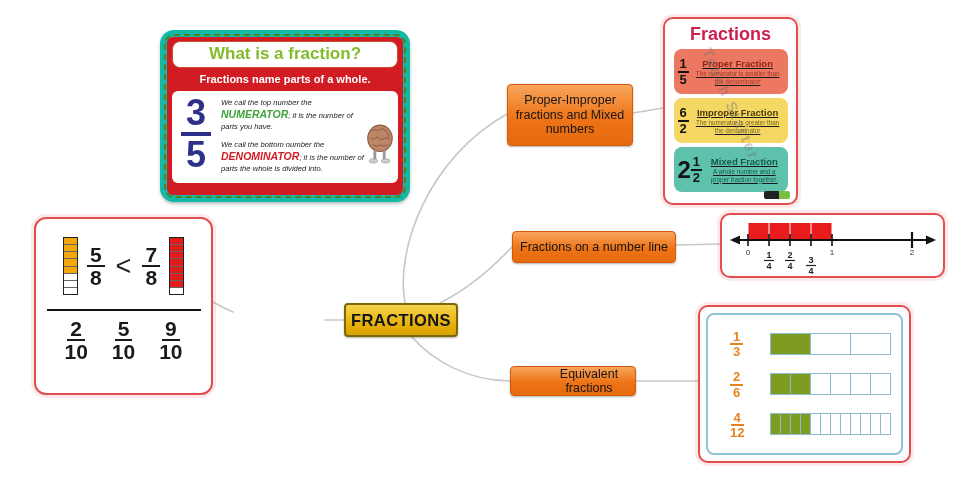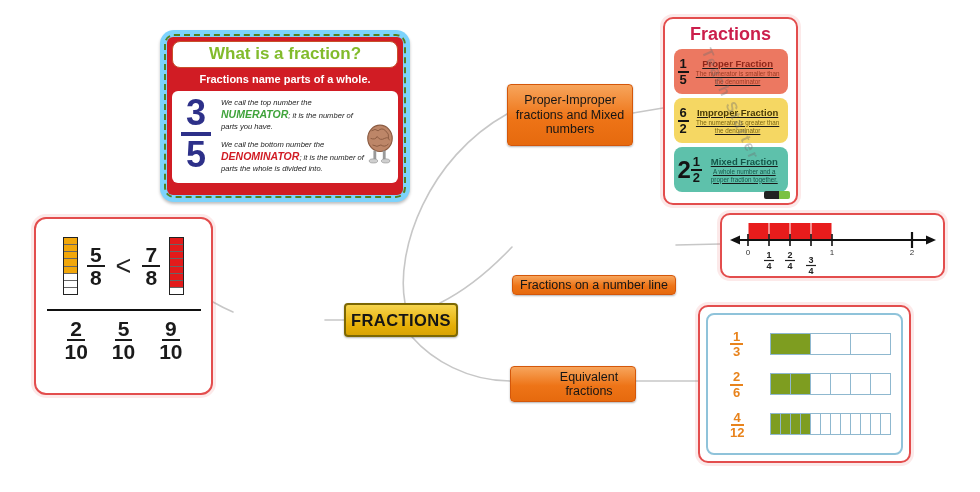--- a/index.html
+++ b/index.html
@@ -18,21 +18,21 @@
 
   
   .card{position:absolute;z-index:1;background:#fff;border:2.5px solid #e34d4d;border-radius:10px;
         box-shadow:0 0 0 3px rgba(227,77,77,.12);box-sizing:border-box;}
 
   
   .frac{display:inline-flex;flex-direction:column;align-items:center;line-height:1.02;}
   .frac .fn{border-bottom:2px solid #1a1a1a;padding:0 3px;}
 
   
-  .poster{position:absolute;z-index:1;background:#7dd3fc;border-radius:14px;box-sizing:border-box;
+  .poster{position:absolute;z-index:1;background:#14b8a6;border-radius:14px;box-sizing:border-box;
           padding:7px;box-shadow:0 2px 3px rgba(0,0,0,.25);}
   .poster-dash{position:absolute;inset:4px;border:2px dashed #55801a;border-radius:10px;pointer-events:none;}
   .poster-red{position:relative;background:#d11c24;border-radius:6px;height:100%;box-sizing:border-box;padding:4px 5px;}
   .poster-title{background:#fff;border:1.5px solid #c8502a;border-radius:8px;text-align:center;
           font-weight:bold;font-size:17px;color:#82bb2c;padding:2px 0 3px;}
   .poster-banner{color:#fff;font-weight:bold;font-size:11px;text-align:center;padding:5px 0 6px;}
   .poster-body{position:relative;background:#fff;border-radius:6px;padding:5px 6px;display:flex;gap:7px;height:92px;box-sizing:border-box;}
   .big-frac{display:flex;flex-direction:column;align-items:center;color:#2d3089;font-weight:bold;
           font-size:36px;line-height:.95;width:36px;}
   .big-frac .bar{width:30px;height:4px;background:#2d3089;margin:2px 0;}
@@ -317,17 +317,17 @@
           <span class="fd">10</span>
         </span>
     </div>
   </div>
 
 
   <div class="node center" style="left:344px;top:303px;width:114px;height:34px;">FRACTIONS</div>
 
   <div class="node orange" style="left:507px;top:84px;width:126px;height:62px;padding:4px;">Proper-Improper fractions and Mixed numbers</div>
 
-  <div class="node orange" style="left:512px;top:231px;width:164px;height:20px;margin-top:44px;">Fractions on a number line</div>
-
-  <div class="node orange" style="left:510px;top:366px;width:126px;height:36px;padding-left:32px;">Equivalent fractions</div>
+  <div class="node orange" style="left:512px;top:231px;width:164px;height:32px;">Fractions on a number line</div>
+
+  <div class="node orange" style="left:510px;top:366px;width:126px;height:30px;padding-left:32px;">Equivalent fractions</div>
 
 </div>
 
 </body></html>

